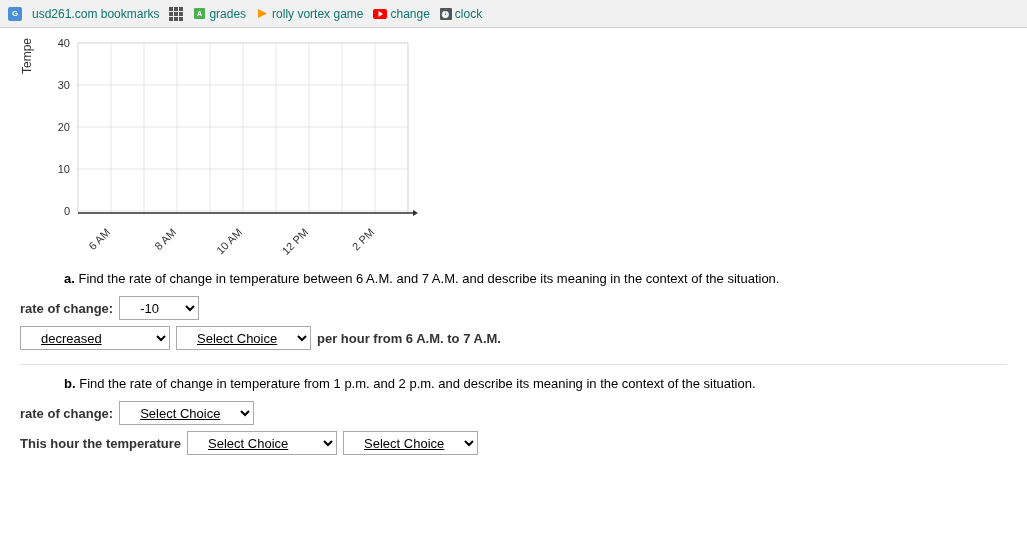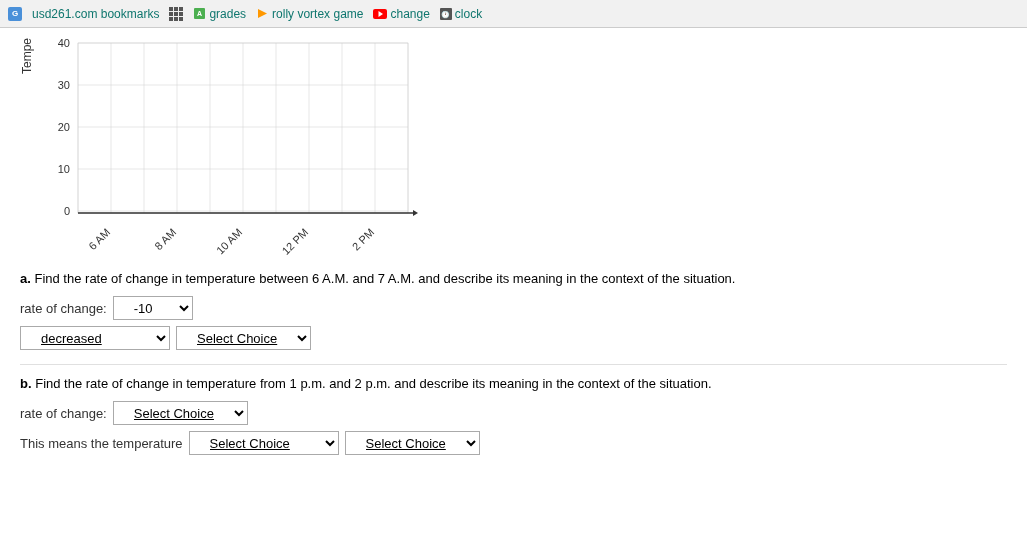--- a/index.html
+++ b/index.html
@@ -85,35 +85,37 @@
     }
 
     
     .question-section {
       margin-bottom: 14px;
     }
     .question-text {
       font-size: 13px;
       margin-bottom: 8px;
       line-height: 1.4;
+      margin-left: 44px;
     }
     .question-text strong {
       font-weight: bold;
     }
 
     .answer-row {
       display: flex;
       align-items: center;
       gap: 6px;
       margin-bottom: 6px;
       flex-wrap: wrap;
     }
     .label-text {
       font-size: 13px;
       color: #333;
+      font-weight: bold;
     }
 
     select {
       font-size: 13px;
       padding: 2px 16px;
       border: 1px solid #aaa;
       background: #fff;
       cursor: pointer;
       height: 24px;
     }
@@ -244,20 +246,21 @@
         <option selected="">decreased</option>
         <option>increased</option>
         <option>stayed the same</option>
       </select>
       <select class="choice-select">
         <option selected="">Select Choice</option>
         <option>10 degrees</option>
         <option>20 degrees</option>
         <option>30 degrees</option>
       </select>
+      <span class="label-text">per hour from 6 A.M. to 7 A.M.</span>
     </div>
   </div>
 
   <hr class="divider-line">
 
   <div class="question-section">
     <div class="question-text">
       <strong>b.</strong>
       <span>Find the rate of change in temperature from 1 p.m. and 2 p.m. and describe its meaning in the context of the situation.</span>
     </div>
@@ -267,21 +270,21 @@
       <select class="choice-select">
         <option selected="">Select Choice</option>
         <option>-10</option>
         <option>0</option>
         <option>10</option>
         <option>20</option>
       </select>
     </div>
 
     <div class="answer-row">
-      <span class="label-text">This means the temperature</span>
+      <span class="label-text">This hour the temperature</span>
       <select class="choice-select">
         <option selected="">Select Choice</option>
         <option>decreased</option>
         <option>increased</option>
         <option>stayed the same</option>
       </select>
       <select class="choice-select">
         <option selected="">Select Choice</option>
         <option>10 degrees</option>
         <option>20 degrees</option>

